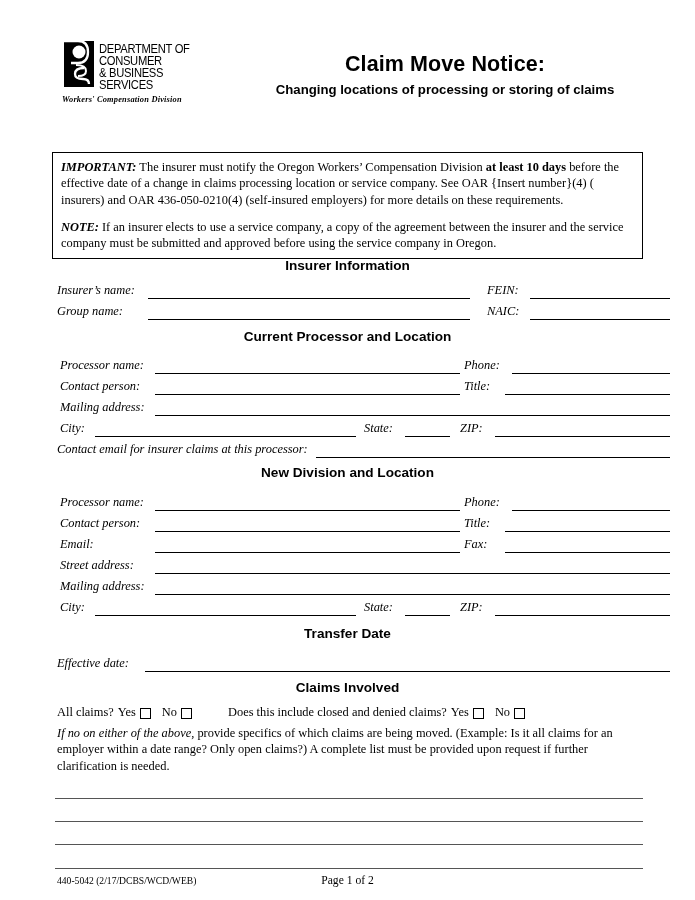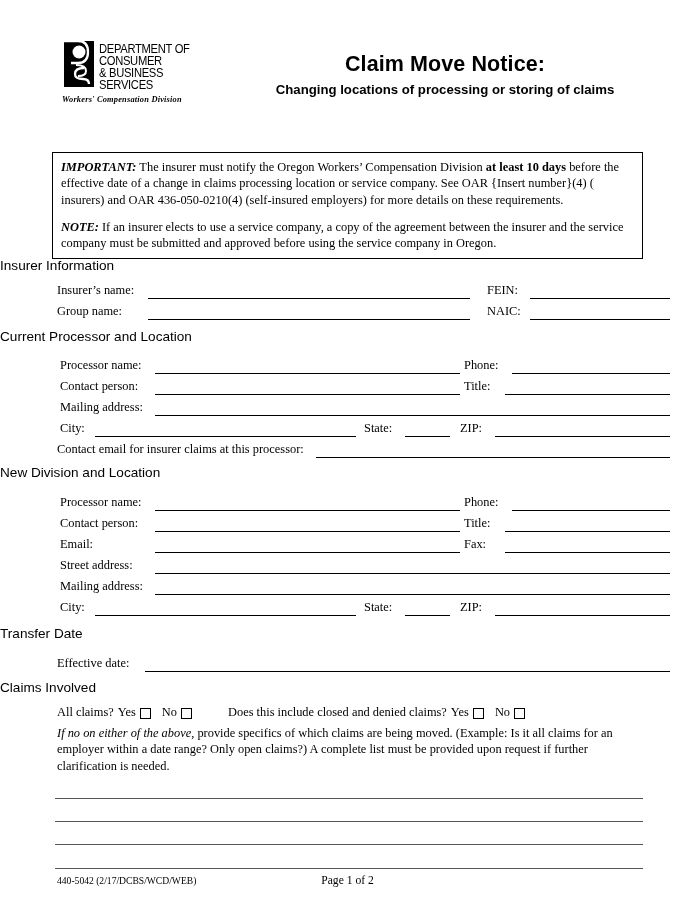--- a/index.html
+++ b/index.html
@@ -107,34 +107,36 @@
     text-align: left;
     margin: 0;
   }
   .notice-p + .notice-p { margin-top: 11px; }
   .lead-italic { font-style: italic; font-weight: bold; }
   .bold { font-weight: bold; }
 
   
   .section-head {
     font-family: "Liberation Sans", "DejaVu Sans", sans-serif;
-    font-weight: normal;
+    font-weight: bold;
     font-size: 13.6px;
+    text-align: center;
     position: absolute;
     left: 0;
     width: 695px;
   }
 
   
   .row {
     position: absolute;
     height: 19px;
     font-size: 12.4px;
     left: 0;
     width: 695px;
+    font-style: italic;
   }
   .lbl {
     position: absolute;
     white-space: nowrap;
     bottom: 2px;
     font-size: 12.4px;
   }
   .rule {
     position: absolute;
     bottom: 1px;

